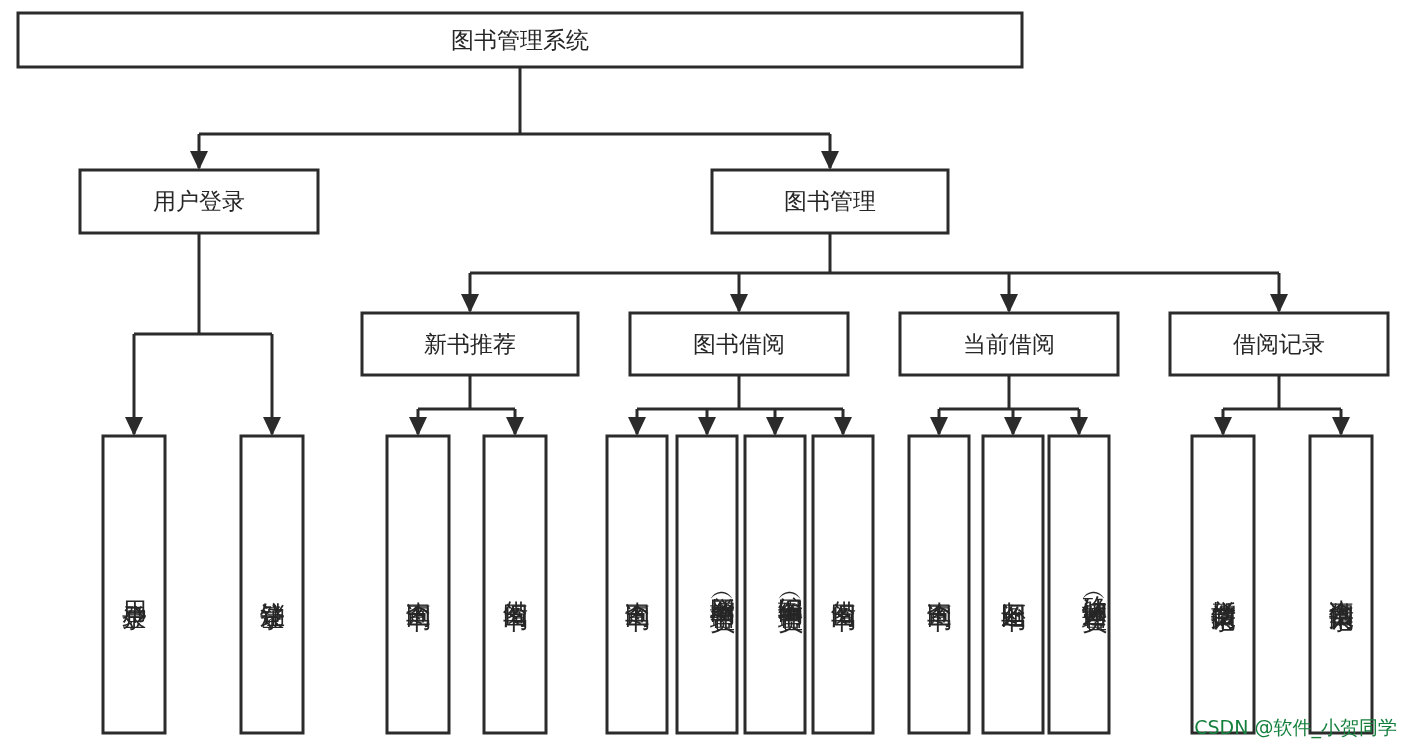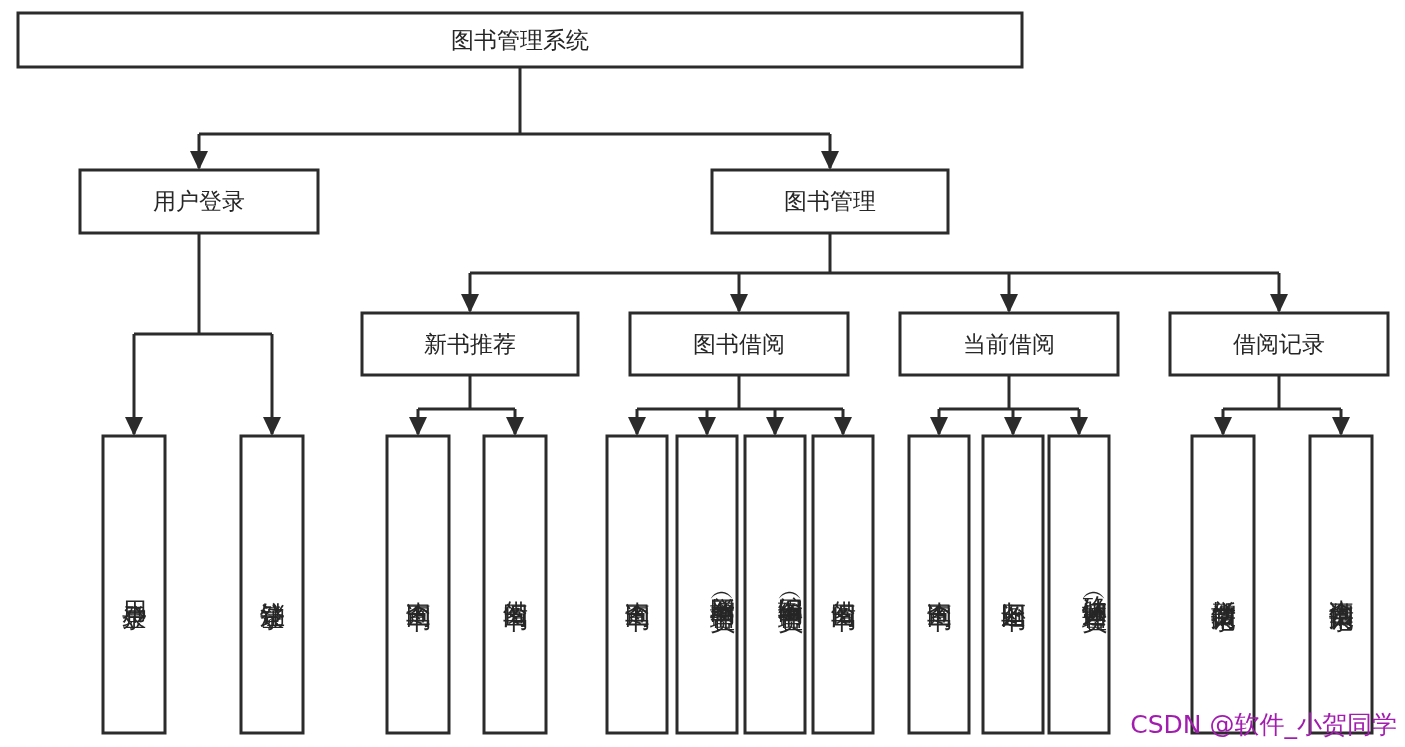--- a/index.html
+++ b/index.html
@@ -71,22 +71,22 @@
   .vlabel.top {
     display: flex;
     align-items: flex-start;
     justify-content: center;
   }
   .watermark {
     position: absolute;
     right: 8px;
     bottom: 6px;
     font-family: "DejaVu Sans", "Liberation Sans", sans-serif;
-    font-size: 25px;
-    color: #a21caf;
+    font-size: 19px;
+    color: #15803d;
     white-space: nowrap;
     pointer-events: none;
   }
 </style>
 </head>
 <body>
 
 <div id="diagram-root">
   <svg id="flow-svg" viewBox="0 0 1405 747">
     <g id="connectors-layer">

